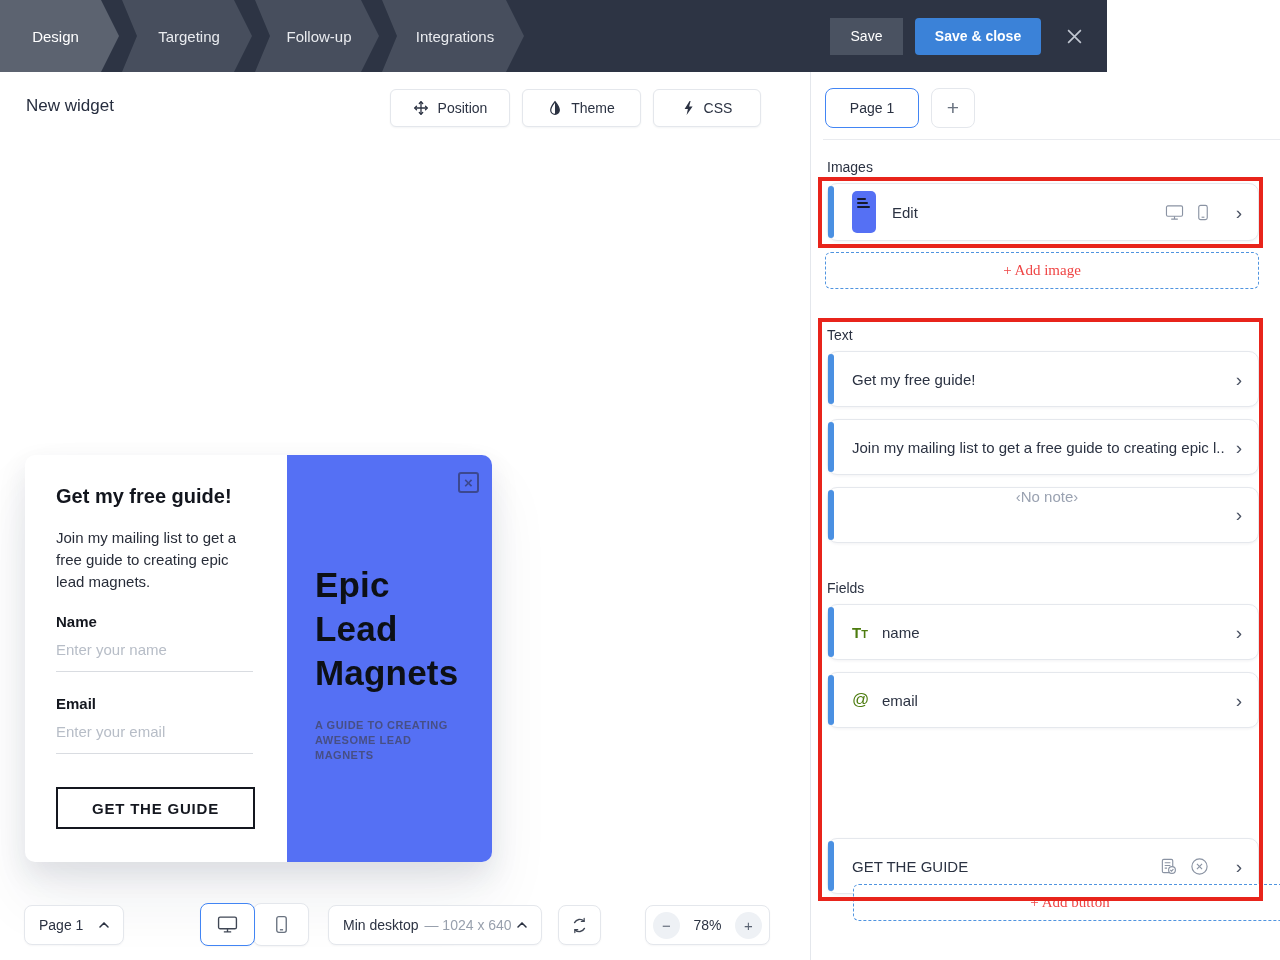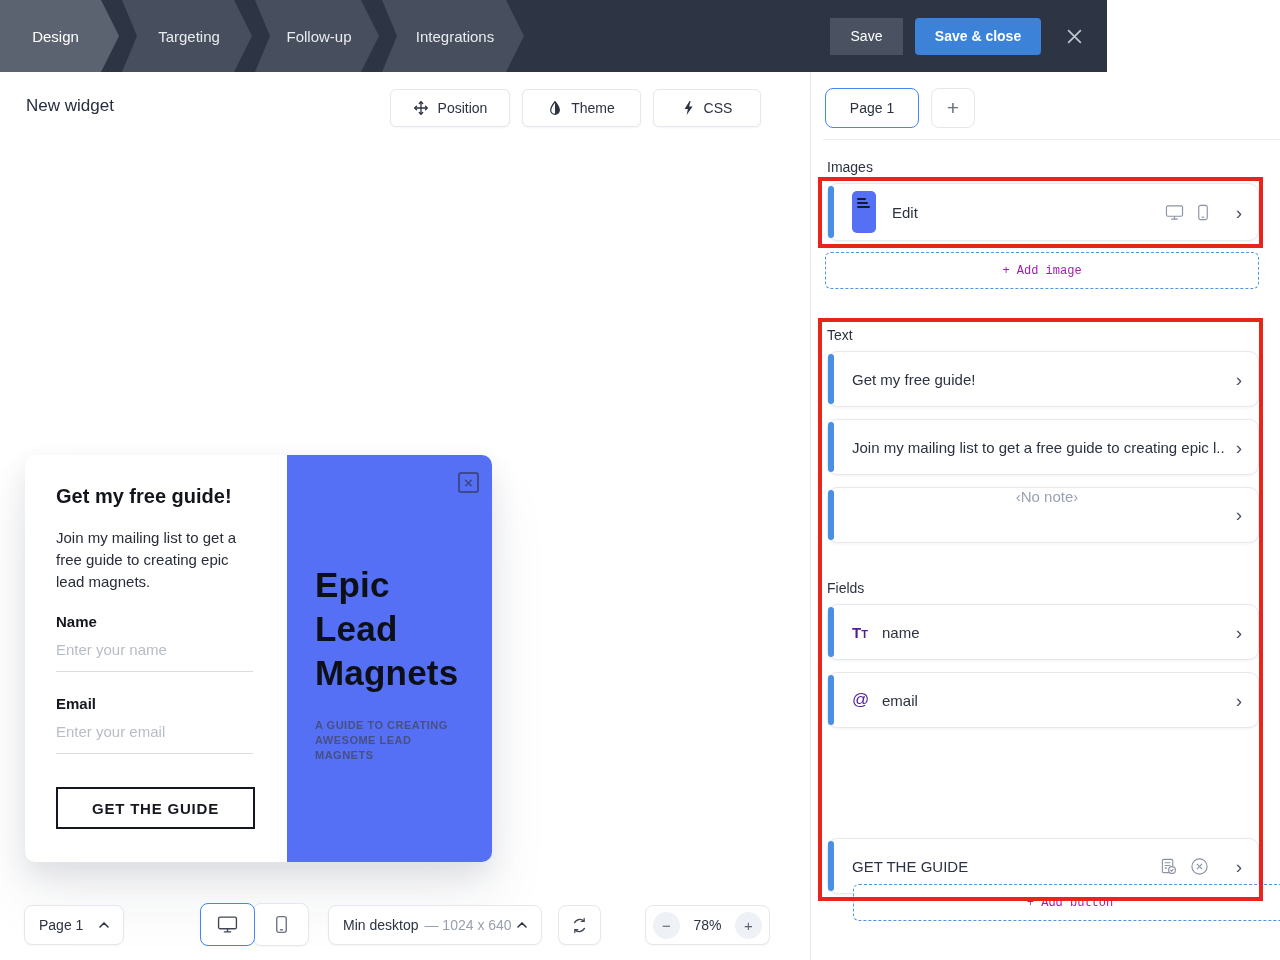--- a/index.html
+++ b/index.html
@@ -103,26 +103,26 @@
   }
   .card .accent { position:absolute; left:0; top:2px; bottom:2px; width:6px; border-radius:5px; background:#4a90e2; }
   .card .label { font-size:15px; color:#2b3242; white-space:nowrap; overflow:hidden; }
   .card .label.muted { color:#9aa2b1; }
   .card .chev { margin-left:auto; font-size:19px; color:#4a5263; line-height:1; padding-left:12px; }
   .card .right-icons { margin-left:auto; display:flex; align-items:center; gap:13px; color:#8a93a3; }
   .card .right-icons .chev { margin-left:2px; }
   .thumb { width:24px; height:42px; border-radius:5px; background:#5570f4; margin-right:16px; padding:7px 0 0 5px; }
   .thumb i { display:block; height:2px; background:#161a2e; margin-bottom:2px; border-radius:1px; }
   .thumb i.l1 { width:9px; } .thumb i.l2 { width:11px; } .thumb i.l3 { width:13px; }
-  .field-ic { width:30px; color:#4c1d95; font-weight:700; font-size:15px; }
+  .field-ic { width:30px; color:#4d7c0f; font-weight:700; font-size:15px; }
   .field-ic .sm { font-size:11px; }
   .field-ic.at { font-size:17px; font-weight:400; }
   .add-btn {
     position:absolute; left:14px; width:434px; height:37px; border:1px dashed #4f94e0; border-radius:6px; background:#fff;
-    color:#a21caf; font-size:12px; display:flex; align-items:center; justify-content:center; cursor:pointer; font-family:Liberation Mono, monospace;
+    color:#ef4444; font-size:15px; display:flex; align-items:center; justify-content:center; cursor:pointer; font-family:Liberation Serif, serif;
   }
   
   .lbl-images { top:87px; } .card-edit { top:111px; height:58px; }
   .add-image { top:180px; }
   .lbl-text { top:255px; }
   .card-text1 { top:279px; } .card-text2 { top:347px; } .card-text3 { top:415px;flex-direction:column; }
   .lbl-fields { top:508px; }
   .card-name { top:532px; } .card-email { top:600px; }
   .add-field { top:667px; }
   .lbl-buttons { top:776px; }

